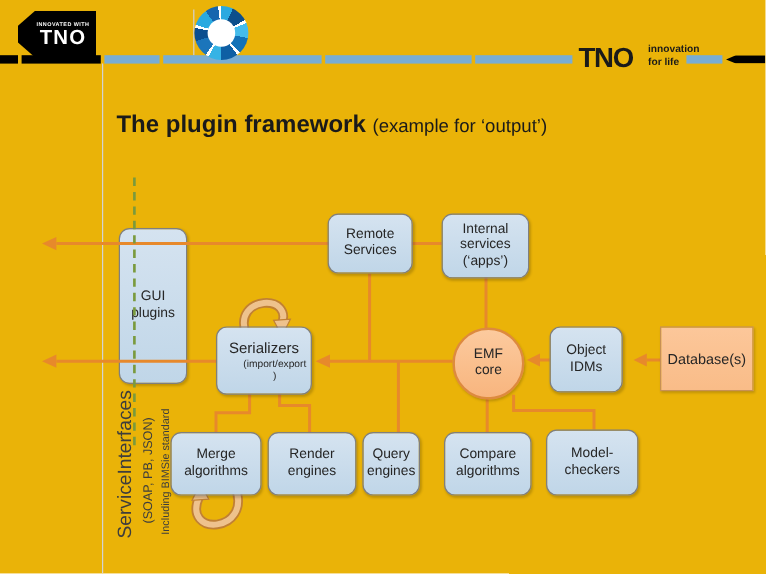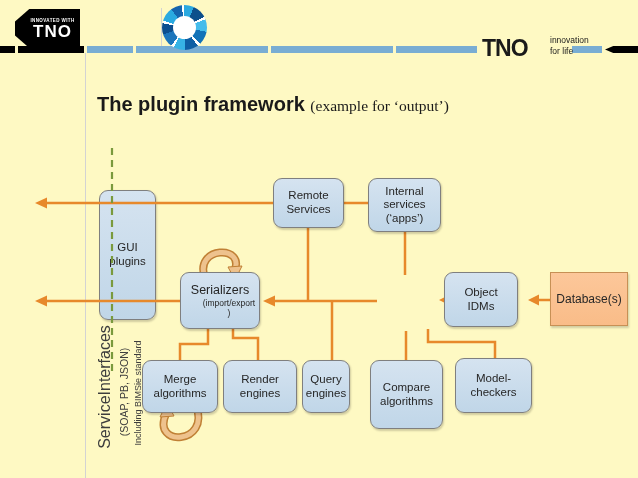--- a/index.html
+++ b/index.html
@@ -1,69 +1,69 @@
 <!DOCTYPE html>
 <html><head>
 <meta charset="utf-8">
 <style>
   html,body{margin:0;padding:0;background:#ffffff;}
-  .slide{position:relative;width:638px;height:478px;background:#fef9c3;overflow:hidden;
+  .slide{position:relative;width:638px;height:478px;background:#eab308;overflow:hidden;
          font-family:"Liberation Sans",sans-serif;color:#1a1a1a;}
 
   
   .hbar{position:absolute;top:46px;height:7px;z-index:4;}
   .hbar.black{background:#000;}
   .hbar.blue{background:#79add3;}
   .badge{position:absolute;left:15px;top:9px;width:65px;height:39px;background:#000;z-index:5;
          clip-path:polygon(22% 0,100% 0,100% 100%,22% 100%,0 68%,0 32%);
          display:flex;flex-direction:column;align-items:center;justify-content:center;
          padding-left:10px;box-sizing:border-box;}
   .badge .badge-top{color:#fff;font-size:4.5px;letter-spacing:.4px;font-weight:bold;}
   .badge .badge-brand{color:#fff;font-size:17px;font-weight:bold;letter-spacing:1px;line-height:1;}
   .ring{position:absolute;left:162px;top:5px;width:45px;height:45px;border-radius:50%;z-index:5;
         background:conic-gradient(#2aa9e0 0 7%,#0d4f8b 7% 17%,#fff 17% 19%,#45bceb 19% 28%,
         #1272b8 28% 38%,#fff 38% 40%,#0e5fa4 40% 50%,#36b3e5 50% 58%,#fff 58% 60%,
         #1b75bb 60% 70%,#0b4e8f 70% 78%,#fff 78% 80%,#2aa9e0 80% 90%,#1565ae 90% 98%,#fff 98% 100%);}
   .ring::after{content:"";position:absolute;left:11px;top:11px;width:23px;height:23px;
         border-radius:50%;background:#fff;}
   .tno-logo{position:absolute;left:482px;top:37px;z-index:5;font-weight:bold;font-size:23px;
         letter-spacing:-1px;line-height:1;}
-  .tno-tag{position:absolute;left:540px;top:35px;z-index:5;font-weight:normal;font-size:8.5px;
-        line-height:1.25;margin-left:10px;}
+  .tno-tag{position:absolute;left:540px;top:35px;z-index:5;font-weight:bold;font-size:8.5px;
+        line-height:1.25;}
   .bar-endcap{position:absolute;left:605px;top:46px;width:33px;height:7px;background:#000;z-index:4;
         clip-path:polygon(0 50%,25% 0,100% 0,100% 100%,25% 100%);}
   .title{position:absolute;left:97px;top:93px;z-index:5;white-space:nowrap;}
   .title .t-main{font-size:20px;font-weight:bold;}
-  .title .t-sub{font-size:15.5px;font-weight:normal;font-family:Liberation Serif, serif;}
+  .title .t-sub{font-size:15.5px;font-weight:normal;}
 
   
   .svg-under{position:absolute;left:0;top:0;z-index:0;}
   .svg-lines{position:absolute;left:0;top:0;z-index:2;pointer-events:none;}
 
   
   .node{position:absolute;box-sizing:border-box;display:flex;align-items:center;justify-content:center;
         text-align:center;font-size:11.5px;line-height:1.18;color:#262626;
         background:linear-gradient(#d5e3f0,#c0d6e8);border:1.5px solid #7f7f7f;border-radius:9px;
         box-shadow:1px 1.5px 2px rgba(0,0,0,.18);padding:14px;}
   .z1{z-index:1;margin-left:38px;} .z3{z-index:3;}
   #node-gui{left:61px;top:190px;width:57px;height:130px;}
   #node-remote{left:273px;top:178px;width:71px;height:50px;}
   #node-internal{left:368px;top:178px;width:73px;height:54px;}
   #node-serializers{left:180px;top:272px;width:80px;height:57px;flex-direction:column;}
   #node-serializers .ser-title{font-size:12.5px;}
   #node-serializers .ser-sub{font-size:8.5px;line-height:1.2;margin-left:18px;}
-  #node-object{left:444px;top:272px;width:74px;height:55px;}
+  #node-object{left:458px;top:272px;width:61px;height:55px;}
   #node-emf{left:377px;top:273px;width:60px;height:60px;border-radius:50%;
         background:linear-gradient(#fcca9e,#f8b57e);border:2px solid #dd8a3f;font-size:11.5px;}
   #node-database{left:550px;top:272px;width:78px;height:54px;border-radius:0;
         background:linear-gradient(#fcc79a,#f9bc88);border:1.5px solid #c79055;font-size:12px;}
   #node-merge{left:142px;top:360px;width:76px;height:53px;}
   #node-render{left:223px;top:360px;width:74px;height:53px;}
   #node-query{left:302px;top:360px;width:48px;height:53px;}
-  #node-compare{left:370px;top:360px;width:73px;height:69px;}
+  #node-compare{left:370px;top:360px;width:73px;height:53px;}
   #node-model{left:455px;top:358px;width:77px;height:55px;}
 
   
   .vlabel{position:absolute;z-index:2;white-space:nowrap;color:#3d3d3d;
           transform:translate(-50%,-50%) rotate(-90deg);}
   #vlabel-1{left:105px;top:387px;font-size:16px;}
   #vlabel-2{left:124px;top:392px;font-size:10.5px;}
   #vlabel-3{left:138px;top:393px;font-size:9px;}
 </style>
 </head>
@@ -147,20 +147,23 @@
     <span>Remote Services</span>
   </div>
   <div class="node z3" id="node-internal">
     <span>Internal services (‘apps’)</span>
   </div>
   <div class="node z3" id="node-serializers">
     <span class="ser-title">Serializers</span>
     <span class="ser-sub">(import/export</span>
     <span class="ser-sub">)</span>
   </div>
+  <div class="node z3" id="node-emf">
+    <span>EMF core</span>
+  </div>
   <div class="node z3" id="node-object">
     <span>Object IDMs</span>
   </div>
   <div class="node z3" id="node-database">
     <span>Database(s)</span>
   </div>
   <div class="node z3" id="node-merge">
     <span>Merge algorithms</span>
   </div>
   <div class="node z3" id="node-render">

